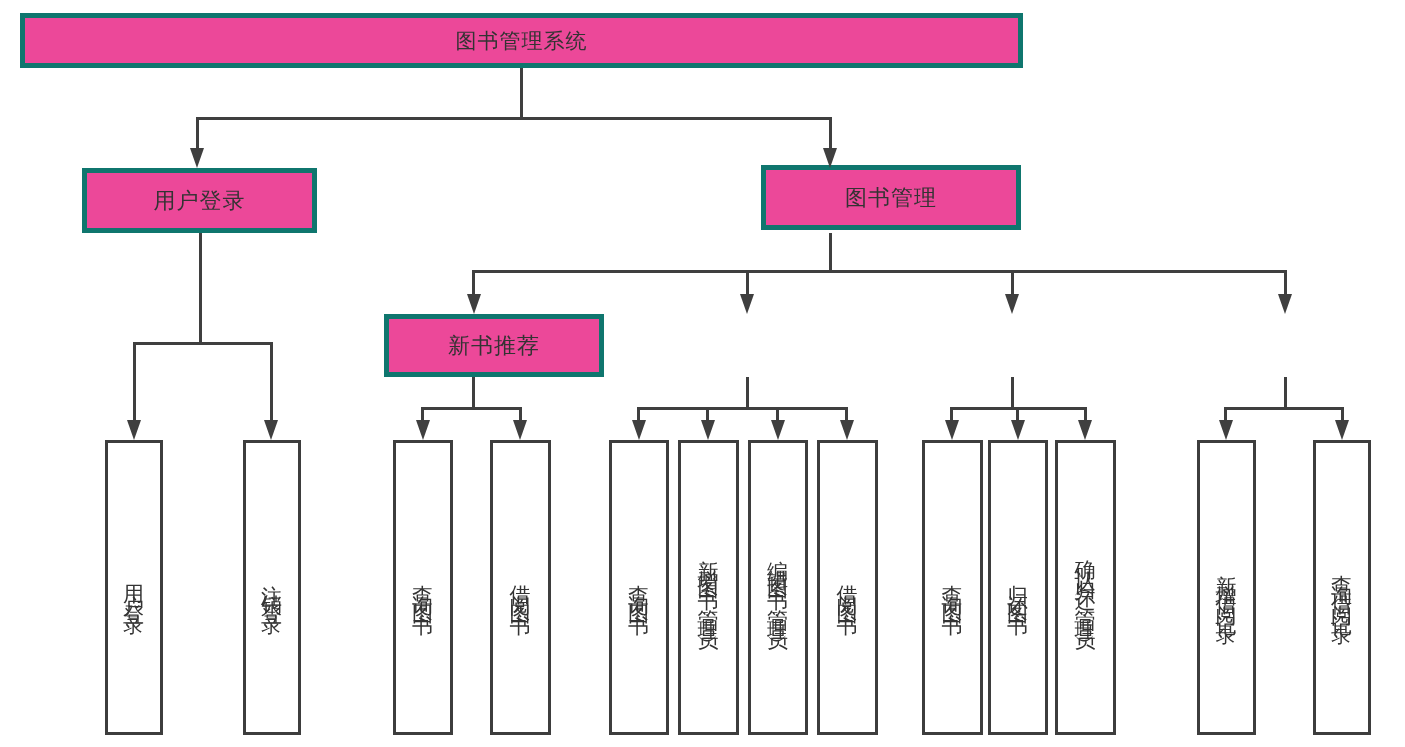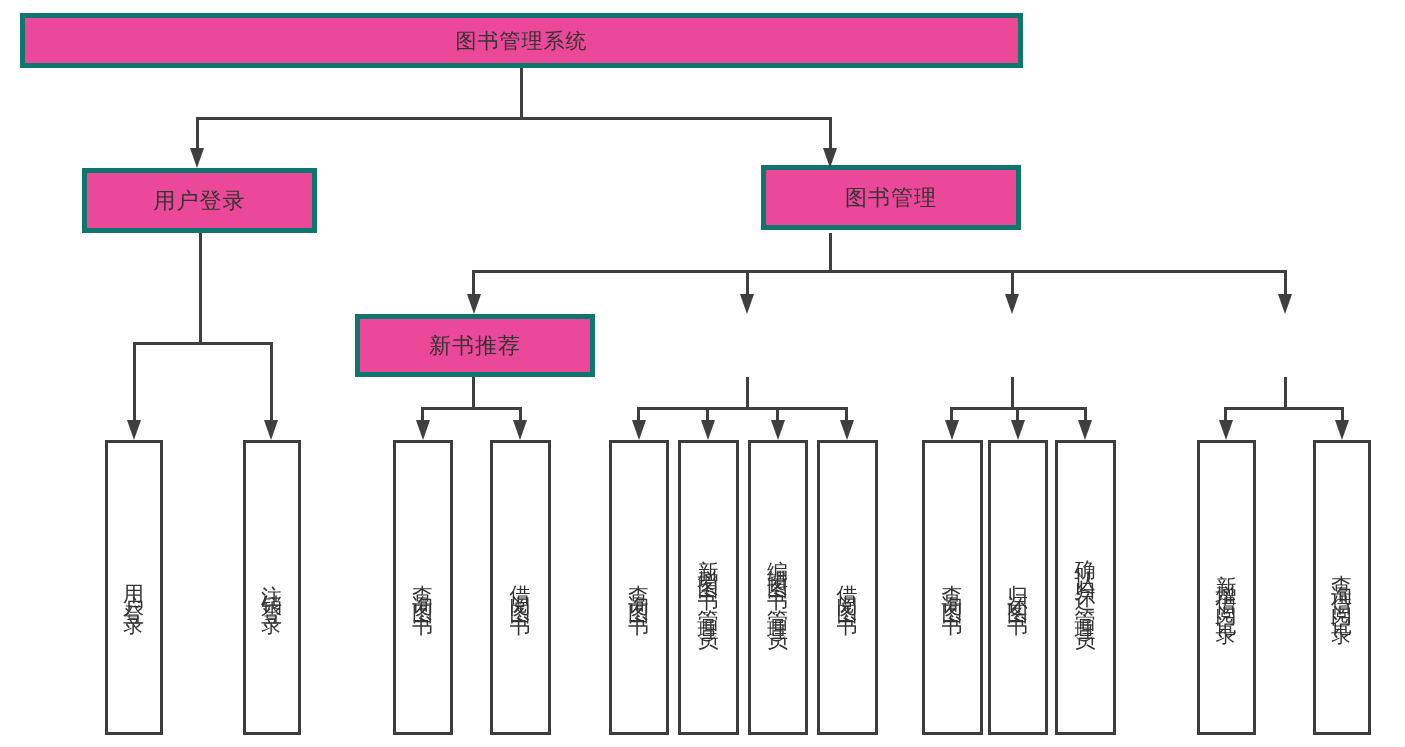--- a/index.html
+++ b/index.html
@@ -44,21 +44,21 @@
     <span>图书管理系统</span>
   </div>
 
   <div class="node" style="left:82px;top:168px;width:235px;height:65px;">
     <span>用户登录</span>
   </div>
   <div class="node" style="left:713px;top:165px;width:260px;height:65px;margin-left:48px;">
     <span>图书管理</span>
   </div>
 
-  <div class="node" style="left:355px;top:314px;width:240px;height:63px;">
+  <div class="node" style="left:384px;top:314px;width:220px;height:63px;">
     <span>新书推荐</span>
   </div>
 
   <div class="vnode" style="left:105px;width:58px;">
     <span>用户登录</span>
     </div>
   <div class="vnode" style="left:243px;width:58px;">
     <span>注销登录</span>
     </div>
   <div class="vnode" style="left:393px;width:60px;">

